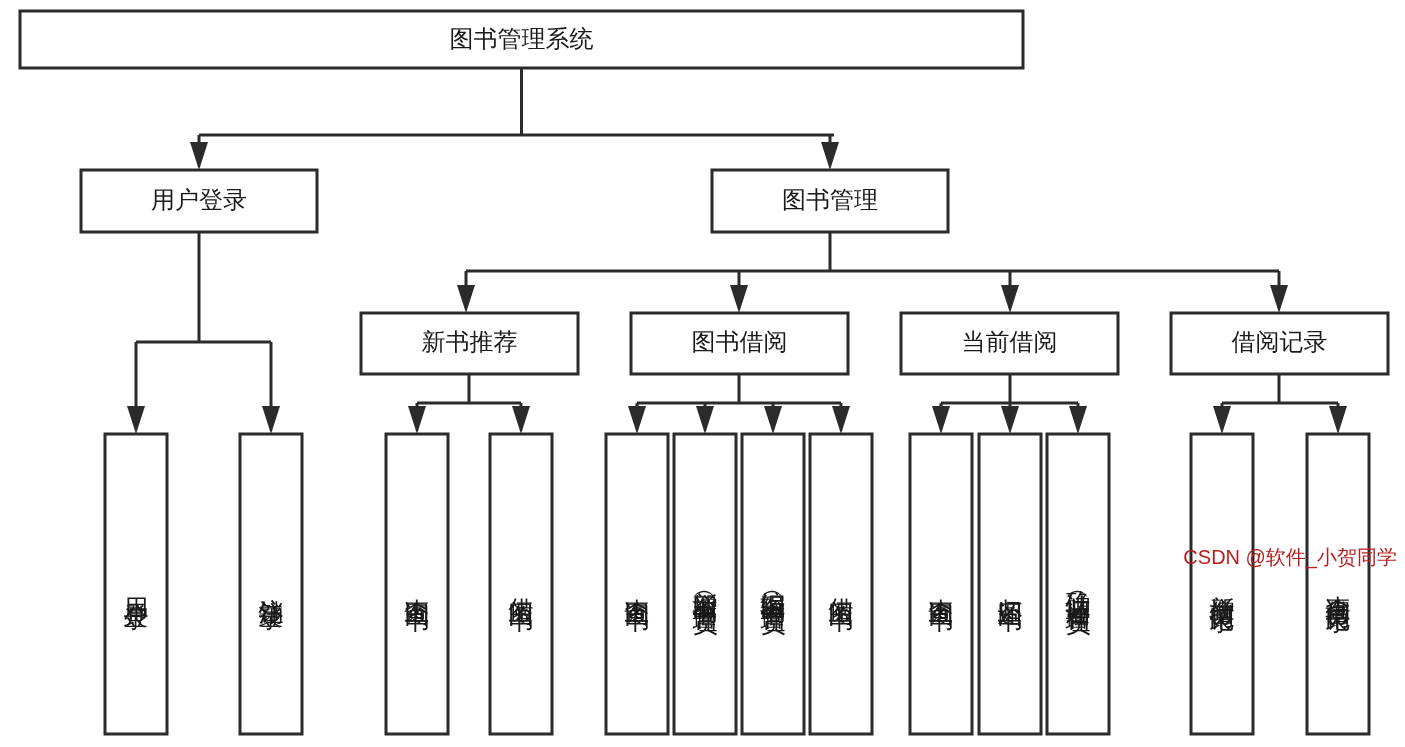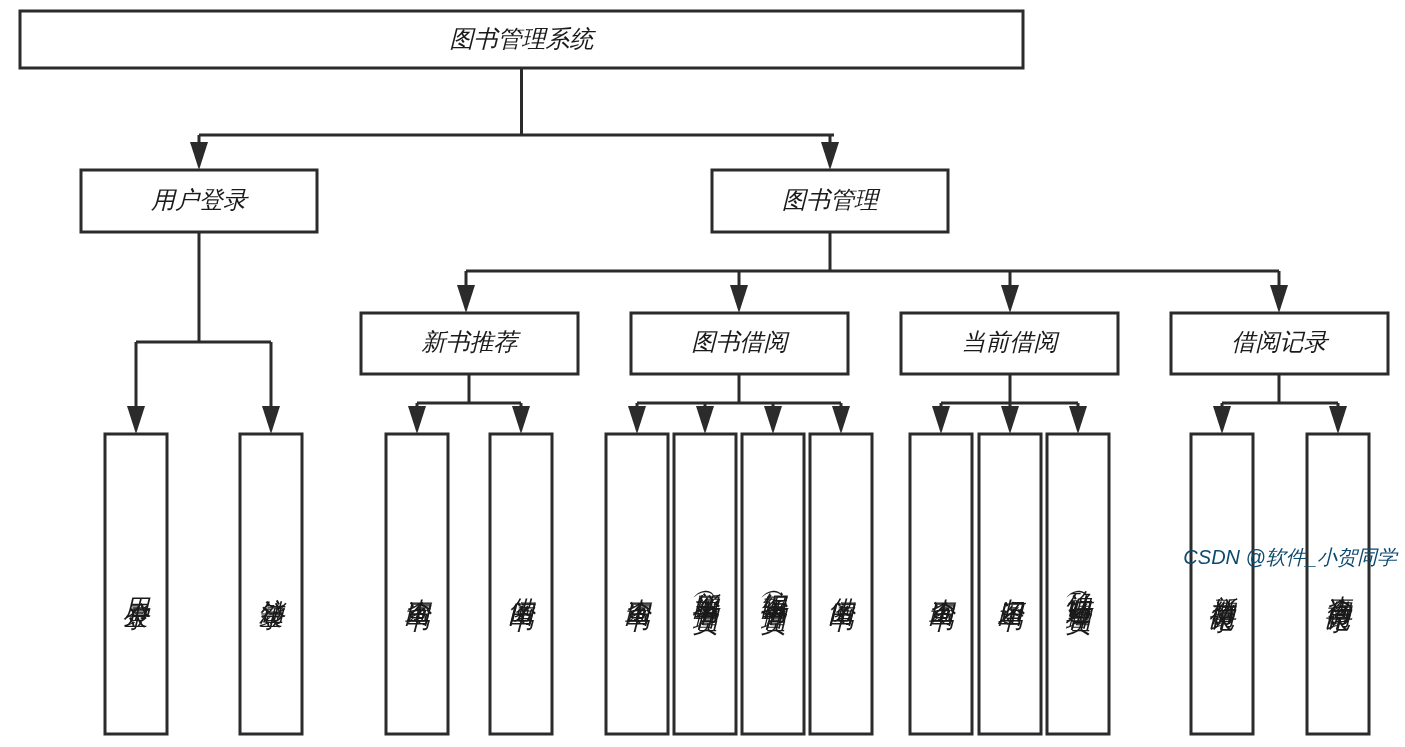--- a/index.html
+++ b/index.html
@@ -10,21 +10,20 @@
   body {
     width: 1405px;
     height: 747px;
     font-family: "Liberation Sans", "DejaVu Sans", sans-serif;
     overflow: hidden;
   }
   #diagram-root {
     position: relative;
     width: 1405px;
     height: 575px;
-    font-style: italic;
   }
   svg.flow {
     position: absolute;
     left: 0;
     top: 0;
     width: 1405px;
     height: 747px;
     display: block;
   }
   .node-rect {
@@ -62,21 +61,21 @@
     white-space: nowrap;
     user-select: none;
     pointer-events: none;
   }
   .watermark {
     position: absolute;
     right: 8px;
     bottom: 4px;
     font-family: "Liberation Sans", "DejaVu Sans", sans-serif;
     font-size: 20px;
-    color: #0c4a6e;
+    color: #b91c1c;
     white-space: nowrap;
     user-select: none;
   }
 </style>
 </head>
 <body>
 
 <div id="diagram-root">
 
   <svg class="flow" viewBox="0 0 1405 747" xmlns="http://www.w3.org/2000/svg">

